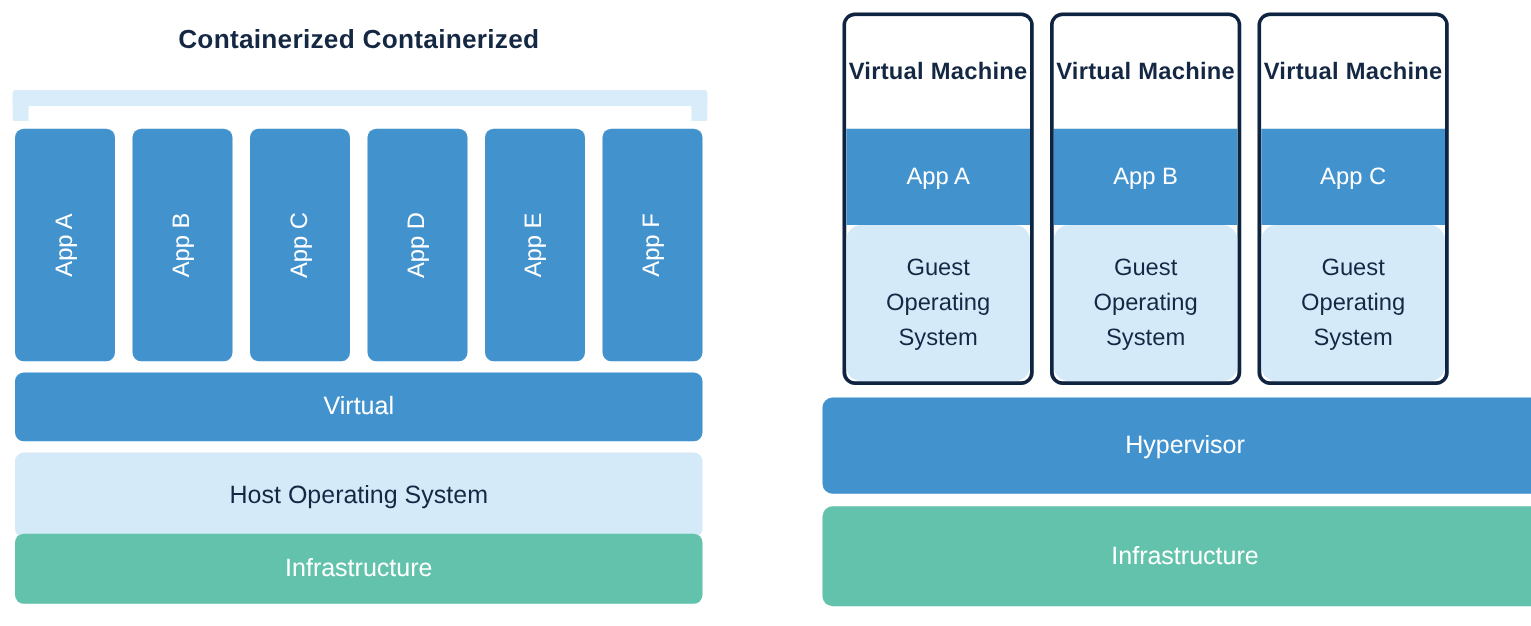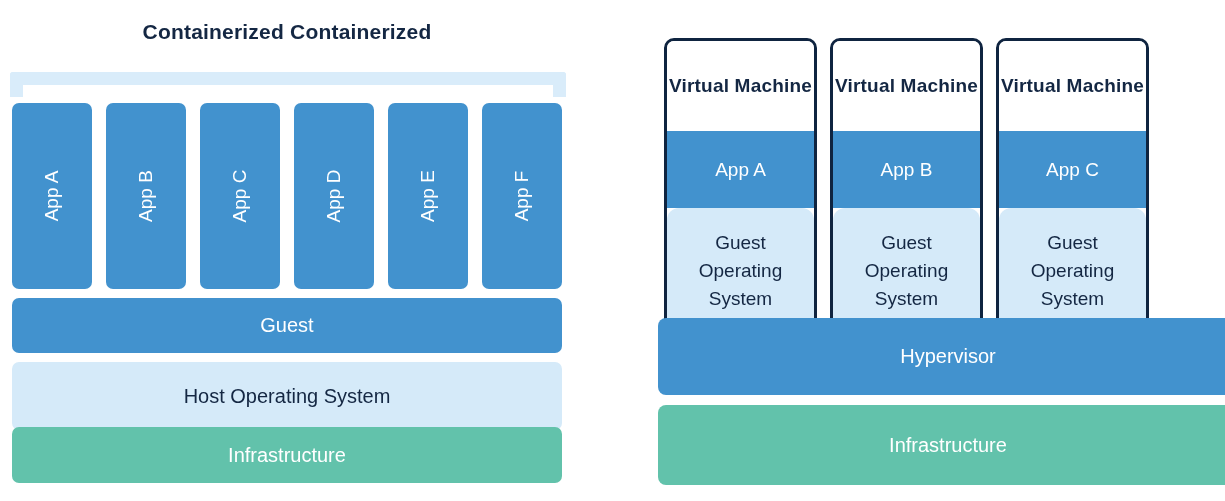--- a/index.html
+++ b/index.html
@@ -58,22 +58,22 @@
     font-size: 20px;
   }
   .bar-docker { top: 298px; height: 55px; background: #4292ce; color: #ffffff; }
   .bar-host   { top: 362px; height: 68px; background: #d5eaf9; color: #142743; }
   .bar-infra-left { top: 427px; height: 56px; background: #62c2ab; color: #ffffff; }
 
   
   .right-group { position: absolute; left: 658px; top: 10px; width: 554px; height: 491px; }
 
   .vm-row {
-    position: absolute; top: 0; left: 6px; width: 485px;
-    display: flex; gap: 13px; margin-top: 28px;
+    position: absolute; top: 0; left: 16px; width: 485px;
+    display: flex; gap: 13px;
   }
   .vm-box {
     box-sizing: border-box;
     width: 176px; height: 298px;
     border: 3px solid #0f2440;
     border-radius: 10px;
     background: #ffffff;
     overflow: hidden;
     display: flex; flex-direction: column;
   }
@@ -135,21 +135,21 @@
         <span class="vtext">App D</span>
       </div>
       <div class="app-col">
         <span class="vtext">App E</span>
       </div>
       <div class="app-col">
         <span class="vtext">App F</span>
       </div>
     </div>
 
-    <div class="bar bar-docker">Guest</div>
+    <div class="bar bar-docker">Virtual</div>
 
     <div class="bar bar-host">Host Operating System</div>
 
     <div class="bar bar-infra-left">Infrastructure</div>
   </div>
 
   <div class="right-group">
 
     <div class="vm-row">
 

